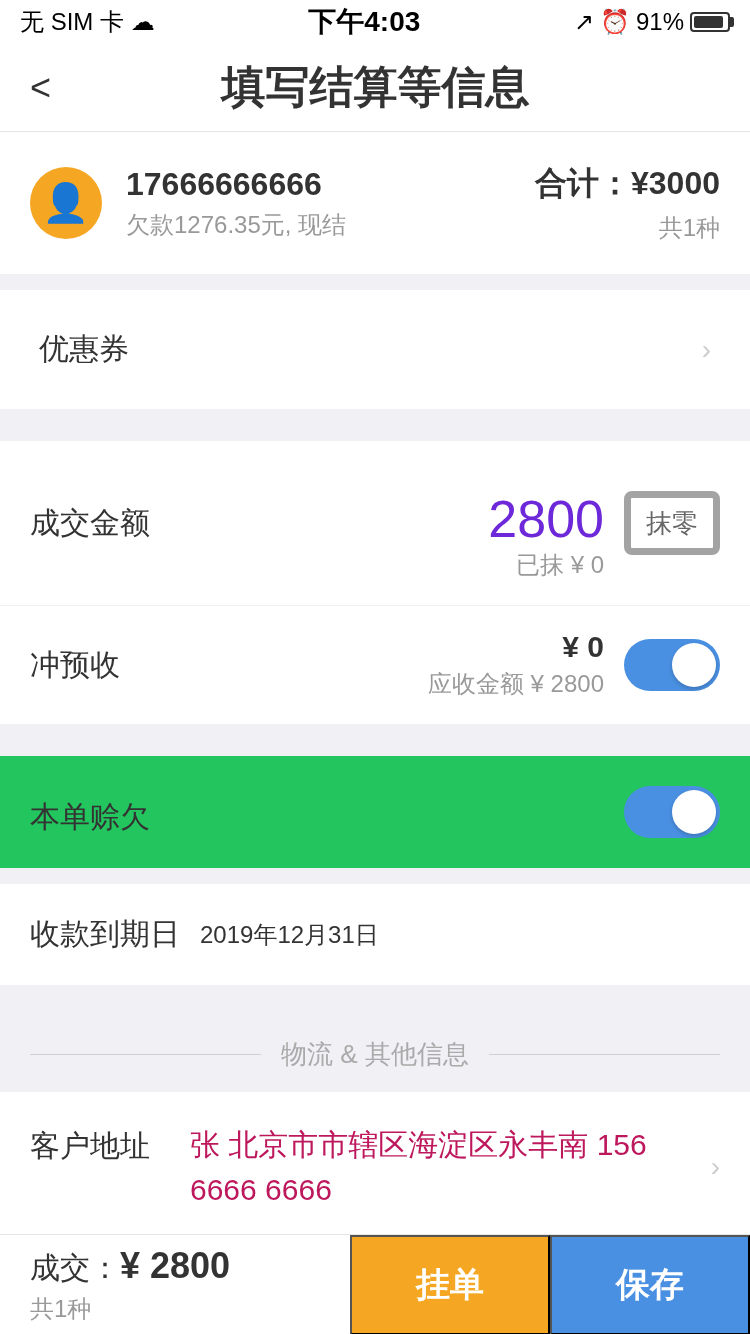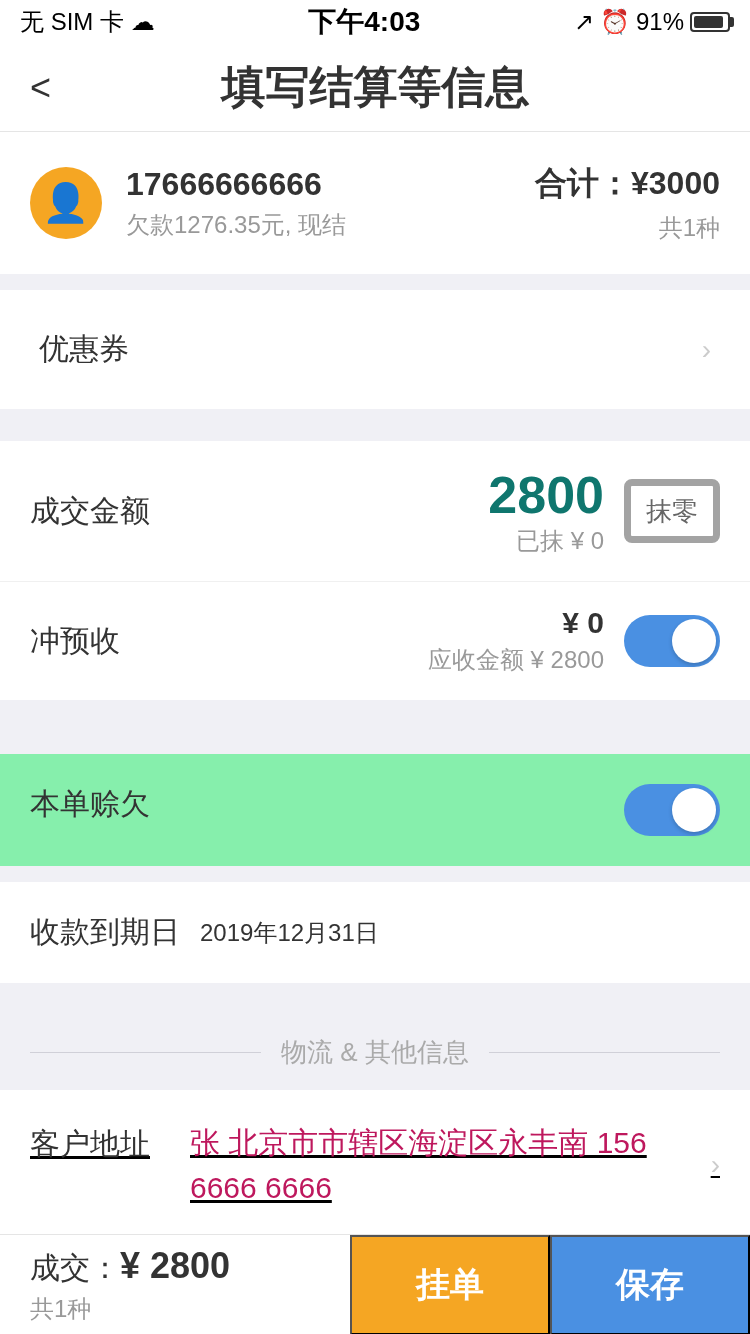--- a/index.html
+++ b/index.html
@@ -126,21 +126,21 @@
 
     
     .deal-row {
       display: flex;
       align-items: center;
       justify-content: space-between;
       padding: 24px 30px;
     }
     .deal-label { font-size: 30px; color: #333; }
     .deal-value-area { display: flex; align-items: center; gap: 20px; }
-    .deal-amount { font-size: 52px; color: #0f766e; font-weight: 700; }
+    .deal-amount { font-size: 52px; color: #6d28d9; font-weight: 400; margin-top: 24px; }
     .round-btn {
       width: 96px; height: 64px;
       border: 7px solid #a3a3a3;
       border-radius: 8px;
       display: flex; align-items: center; justify-content: center;
       font-size: 26px; color: #666;
       cursor: pointer;
       background: #fff;
     }
     .deal-sub { font-size: 24px; color: #999; text-align: right; }
@@ -161,26 +161,25 @@
 
     
     .divider {
       height: 16px;
       background: #f0f0f5;
     }
 
     
     .credit-row {
       display: flex;
-      align-items: flex-start;
+      align-items: flex-end;
       justify-content: space-between;
       padding: 30px;
-      background: #86efac;
-      margin-bottom: 16px;
-      margin-top: 22px;
+      background: #22c55e;
+      margin-bottom: 16px;
     }
     .credit-label { font-size: 30px; color: #333; }
 
     
     .due-row {
       display: flex;
       align-items: center;
       padding: 30px;
       background: #fff;
       margin-bottom: 16px;
@@ -202,21 +201,20 @@
 
     
     .address-section {
       background: #fff;
       margin-bottom: 16px;
     }
     .address-row {
       display: flex;
       align-items: flex-start;
       padding: 30px;
-      text-decoration: underline;
     }
     .address-label { font-size: 30px; color: #333; min-width: 140px; margin-right: 20px; margin-top: 4px; }
     .address-value { flex: 1; font-size: 30px; color: #be185d; line-height: 1.5; }
     .address-chevron { font-size: 28px; color: #ccc; align-self: center; margin-left: 10px; }
 
     
     .bottom-bar {
       position: fixed;
       bottom: 0;
       left: 0;

